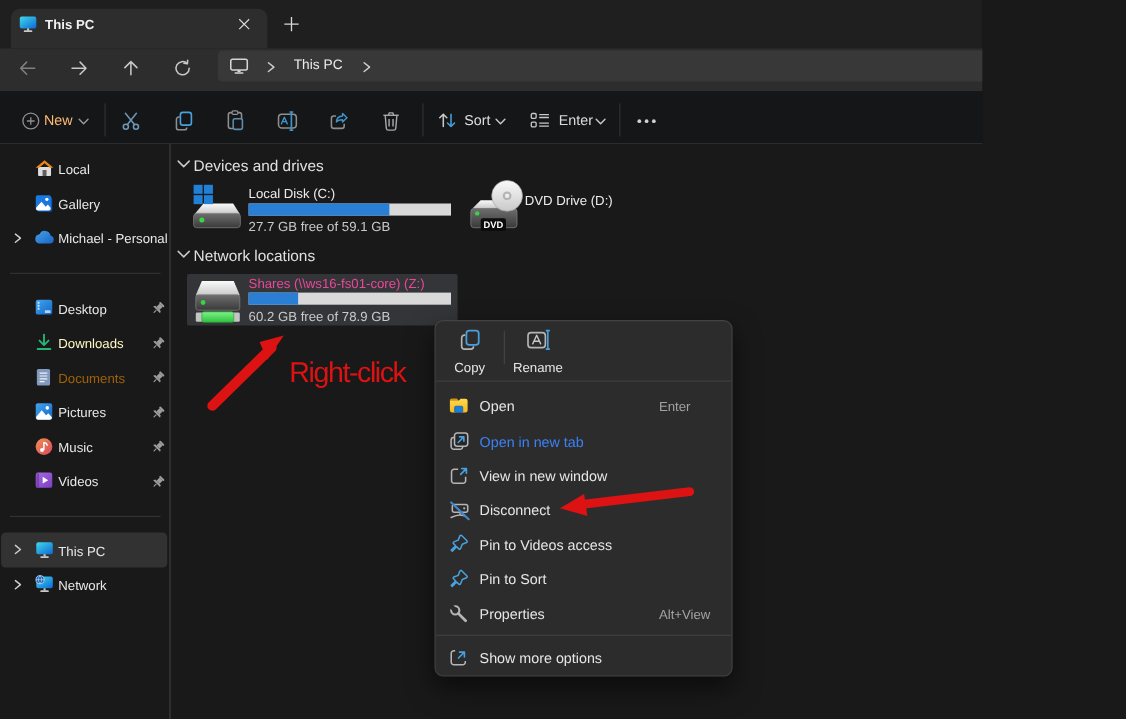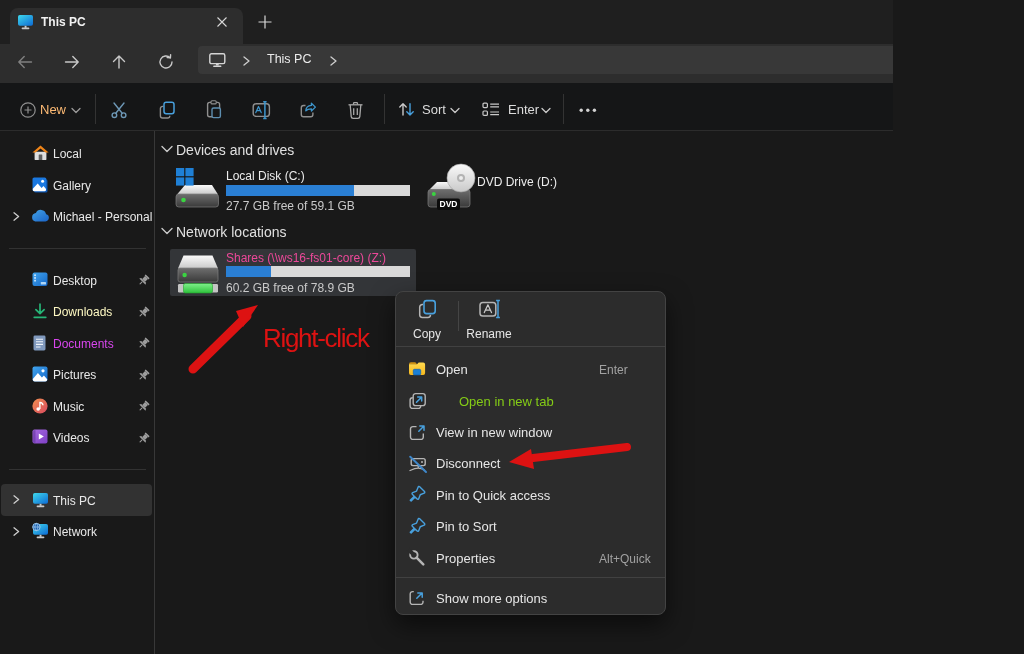--- a/index.html
+++ b/index.html
@@ -275,21 +275,21 @@
           <rect x="6" y="8.3" width="1" height="3.6" rx="0.5"></rect>
         </g>
       </svg>
     </div>
   <div class="abs" id="sb-doc-ic" style="left:33px;top:335px">
       <svg width="13" height="16">
         <rect x="0.5" y="0.5" width="12" height="15" rx="1.4" fill="#8099bd"></rect>
         <path d="M3 4.2 H10 M3 6.8 H10 M3 9.4 H10 M3 12 H7.5" stroke="#eef3f9" stroke-width="1.1"></path>
       </svg>
     </div>
-  <div class="txt" style="left:53px;top:336.5px;font-size:12px;color:#d946ef">Documents</div>
+  <div class="txt" style="left:53px;top:336.5px;font-size:12px;color:#a16207">Documents</div>
   <div class="abs" id="pin3" style="left:137px;top:337px">
       <svg width="13" height="13" viewBox="0 0 13 13">
         <g transform="rotate(45 6.5 6.5)" fill="#9d9d9d">
           <rect x="3.6" y="0.6" width="5.8" height="1.7" rx="0.85"></rect>
           <rect x="4.5" y="2.3" width="4" height="4"></rect>
           <path d="M3 6.3 h7 l0.9 1.8 h-8.8 Z"></path>
           <rect x="6" y="8.3" width="1" height="3.6" rx="0.5"></rect>
         </g>
       </svg>
     </div>
@@ -466,21 +466,21 @@
   <div class="txt" style="left:436px;top:362px;font-size:13px;color:#e6e6e6">Open</div>
   <div class="txt" style="left:599px;top:363px;font-size:12px;color:#a2a2a2">Enter</div>
 
   <div class="abs" id="m-ntab" style="left:408px;top:392px">
       <svg width="19" height="19" fill="none">
         <path d="M4.8 5.8 h-0.3 a2.4 2.4 0 0 0 -2.4 2.4 v5.8 a2.4 2.4 0 0 0 2.4 2.4 h5.8 a2.4 2.4 0 0 0 2.4 -2.4 v-0.3" stroke="#b5b5b5" stroke-width="1.4"></path>
         <rect x="5.2" y="1.6" width="12" height="12" rx="2.4" stroke="#b5b5b5" stroke-width="1.4" fill="#262626"></rect>
         <path d="M8.5 10.3 L13.4 5.4 M9.7 5.1 h4 v4" stroke="#48a0dd" stroke-width="1.5" stroke-linecap="round" stroke-linejoin="round"></path>
       </svg>
     </div>
-  <div class="txt" style="left:459px;top:393.5px;font-size:13px;color:#84cc16">Open in new tab</div>
+  <div class="txt" style="left:436px;top:393.5px;font-size:13px;color:#3b82f6">Open in new tab</div>
 
   <div class="abs" id="m-nwin" style="left:408px;top:424px">
       <svg width="18" height="18" fill="none">
         <path d="M8.5 2.6 h-3.6 a2.4 2.4 0 0 0 -2.4 2.4 v8 a2.4 2.4 0 0 0 2.4 2.4 h8 a2.4 2.4 0 0 0 2.4 -2.4 v-3.6" stroke="#b5b5b5" stroke-width="1.4"></path>
         <path d="M10.8 7.2 L15.7 2.3 M11.8 2 h4.2 v4.2" stroke="#48a0dd" stroke-width="1.5" stroke-linecap="round" stroke-linejoin="round"></path>
       </svg>
     </div>
   <div class="txt" style="left:436px;top:425px;font-size:13px;color:#e6e6e6">View in new window</div>
 
   <div class="abs" id="m-disc" style="left:408px;top:455px">
@@ -491,38 +491,38 @@
         <path d="M2.2 1.8 L18 17" stroke="#3f87c9" stroke-width="2" stroke-linecap="round"></path>
       </svg>
     </div>
   <div class="txt" style="left:436px;top:456px;font-size:13px;color:#e6e6e6">Disconnect</div>
 
   <div class="abs" id="m-pinq" style="left:408px;top:486px">
       <svg width="18" height="18" fill="none">
         <path d="M12.4 1.5 l4.1 4.1 c 0.5 0.5 0.3 1.35 -0.35 1.6 l-3.9 1.55 -1.55 3.9 c -0.25 0.65 -1.1 0.85 -1.6 0.35 l-1.95 -1.95 -4 4 -0.9 -0.9 4 -4 -1.95 -1.95 c -0.5 -0.5 -0.3 -1.35 0.35 -1.6 l3.9 -1.55 1.55 -3.9 c 0.25 -0.65 1.1 -0.85 1.6 -0.35 Z" stroke="#48a0dd" stroke-width="1.4" stroke-linejoin="round"></path>
       </svg>
     </div>
-  <div class="txt" style="left:436px;top:488px;font-size:13px;color:#e6e6e6">Pin to Quick access</div>
+  <div class="txt" style="left:436px;top:488px;font-size:13px;color:#e6e6e6">Pin to Videos access</div>
 
   <div class="abs" id="m-pins" style="left:408px;top:518px">
       <svg width="18" height="18" fill="none">
         <path d="M12.4 1.5 l4.1 4.1 c 0.5 0.5 0.3 1.35 -0.35 1.6 l-3.9 1.55 -1.55 3.9 c -0.25 0.65 -1.1 0.85 -1.6 0.35 l-1.95 -1.95 -4 4 -0.9 -0.9 4 -4 -1.95 -1.95 c -0.5 -0.5 -0.3 -1.35 0.35 -1.6 l3.9 -1.55 1.55 -3.9 c 0.25 -0.65 1.1 -0.85 1.6 -0.35 Z" stroke="#48a0dd" stroke-width="1.4" stroke-linejoin="round"></path>
       </svg>
     </div>
   <div class="txt" style="left:436px;top:519px;font-size:13px;color:#e6e6e6">Pin to Sort</div>
 
   <div class="abs" id="m-prop" style="left:408px;top:549px">
       <svg width="18" height="18" fill="none">
         <circle cx="5.9" cy="5.9" r="3.7" stroke="#b5b5b5" stroke-width="1.9"></circle>
         <line x1="0.2" y1="0.2" x2="5.9" y2="5.9" stroke="#2c2c2c" stroke-width="4"></line>
         <line x1="8.6" y1="8.6" x2="15.3" y2="15.3" stroke="#b5b5b5" stroke-width="2.5" stroke-linecap="round"></line>
       </svg>
     </div>
   <div class="txt" style="left:436px;top:551px;font-size:13px;color:#e6e6e6">Properties</div>
-  <div class="txt" style="left:599px;top:551.5px;font-size:12px;color:#a2a2a2">Alt+Quick</div>
+  <div class="txt" style="left:599px;top:551.5px;font-size:12px;color:#a2a2a2">Alt+View</div>
 
   <div class="abs" style="left:396px;top:577px;width:269px;height:1px;background:#414141"></div>
   <div class="abs" id="m-more" style="left:408px;top:589px">
       <svg width="18" height="18" fill="none">
         <path d="M5.8 2.6 h-1.2 a2.4 2.4 0 0 0 -2.4 2.4 v8 a2.4 2.4 0 0 0 2.4 2.4 h8 a2.4 2.4 0 0 0 2.4 -2.4 v-1.2" stroke="#b5b5b5" stroke-width="1.4"></path>
         <path d="M8.8 9.2 L13.8 4.2 M9.8 3.9 h4.4 v4.4" stroke="#48a0dd" stroke-width="1.5" stroke-linecap="round" stroke-linejoin="round"></path>
       </svg>
     </div>
   <div class="txt" style="left:436px;top:591px;font-size:13px;color:#e6e6e6">Show more options</div>
 

